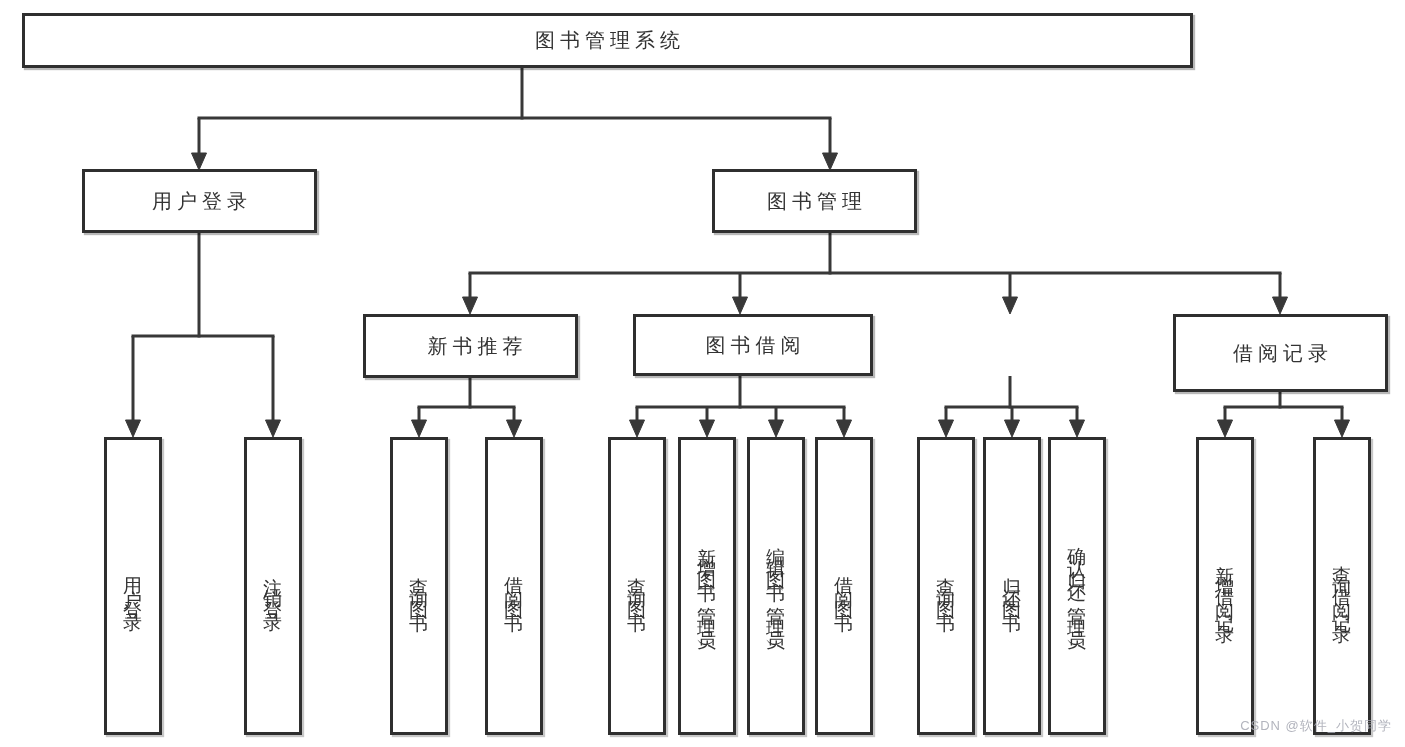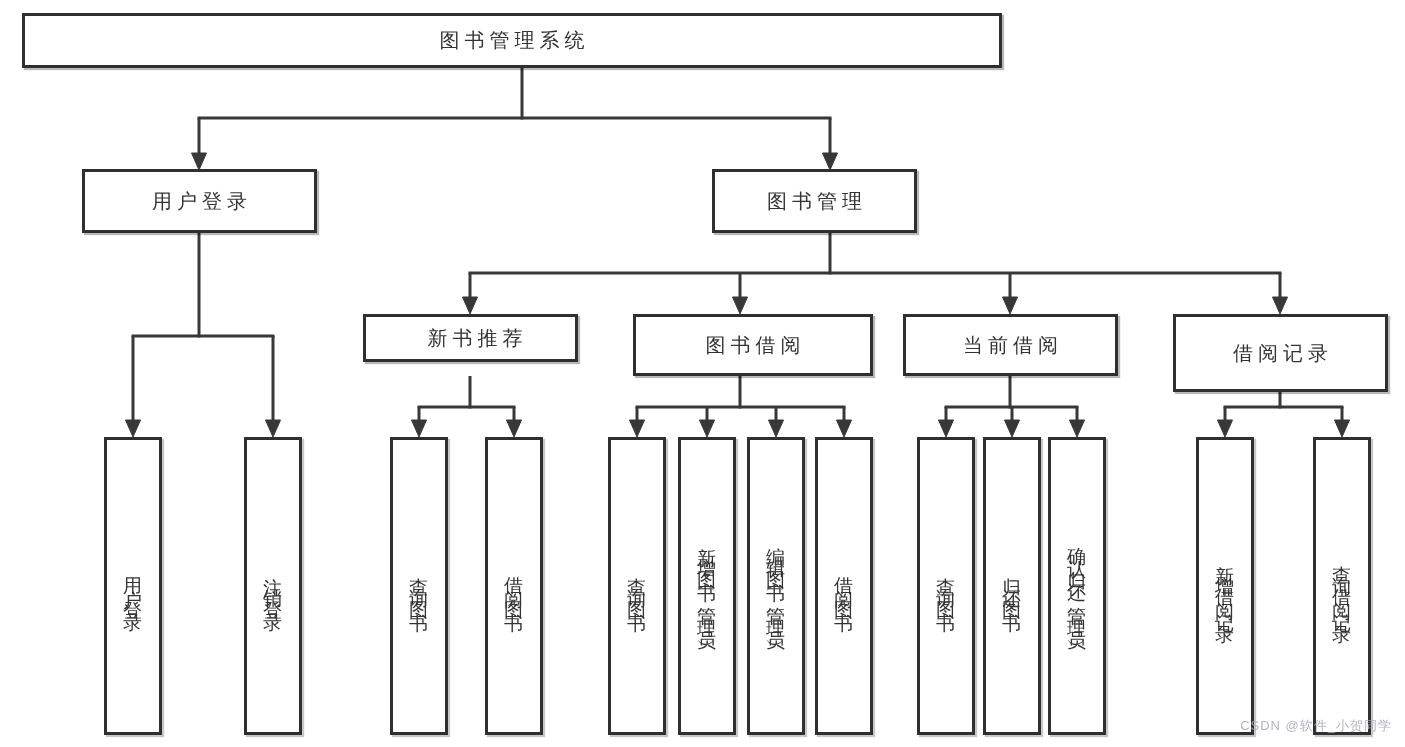--- a/index.html
+++ b/index.html
@@ -133,28 +133,27 @@
     <polygon points="1069.5,420 1084.5,420 1077,437"></polygon>
 
     <line x1="1280" y1="376" x2="1280" y2="408.5"></line>
     <line x1="1223.5" y1="407" x2="1343.5" y2="407"></line>
     <line x1="1225" y1="407" x2="1225" y2="424"></line>
     <line x1="1342" y1="407" x2="1342" y2="424"></line>
     <polygon points="1217.5,420 1232.5,420 1225,437"></polygon>
     <polygon points="1334.5,420 1349.5,420 1342,437"></polygon>
   </svg>
 
-  <div class="node" style="left:22px; top:13px; width:980px; height:55px;">图书管理系统</div>
+  <div class="node" style="left:22px; top:13px; width:1171px; height:55px;">图书管理系统</div>
 
   <div class="node" style="left:82px; top:169px; width:235px; height:64px;">用户登录</div>
   <div class="node" style="left:712px; top:169px; width:205px; height:64px;">图书管理</div>
 
-  <div class="node" style="left:363px; top:314px; width:215px; height:48px;padding-left:9px;">新书推荐</div>
+  <div class="node" style="left:363px; top:314px; width:215px; height:64px;padding-left:9px;">新书推荐</div>
   <div class="node" style="left:633px; top:314px; width:240px; height:62px;">图书借阅</div>
-  <div class="node" style="left:903px; top:314px; width:215px; height:62px;">当前借阅</div>
   <div class="node" style="left:1173px; top:314px; width:215px; height:78px;">借阅记录</div>
 
   <div class="leaf" style="left:104px;">用户登录</div>
   <div class="leaf" style="left:244px;">注销登录</div>
 
   <div class="leaf" style="left:390px;">查询图书</div>
   <div class="leaf" style="left:485px;">借阅图书</div>
 
   <div class="leaf" style="left:608px;">查询图书</div>
   <div class="leaf" style="left:678px;">新增图书（管理员）</div>

